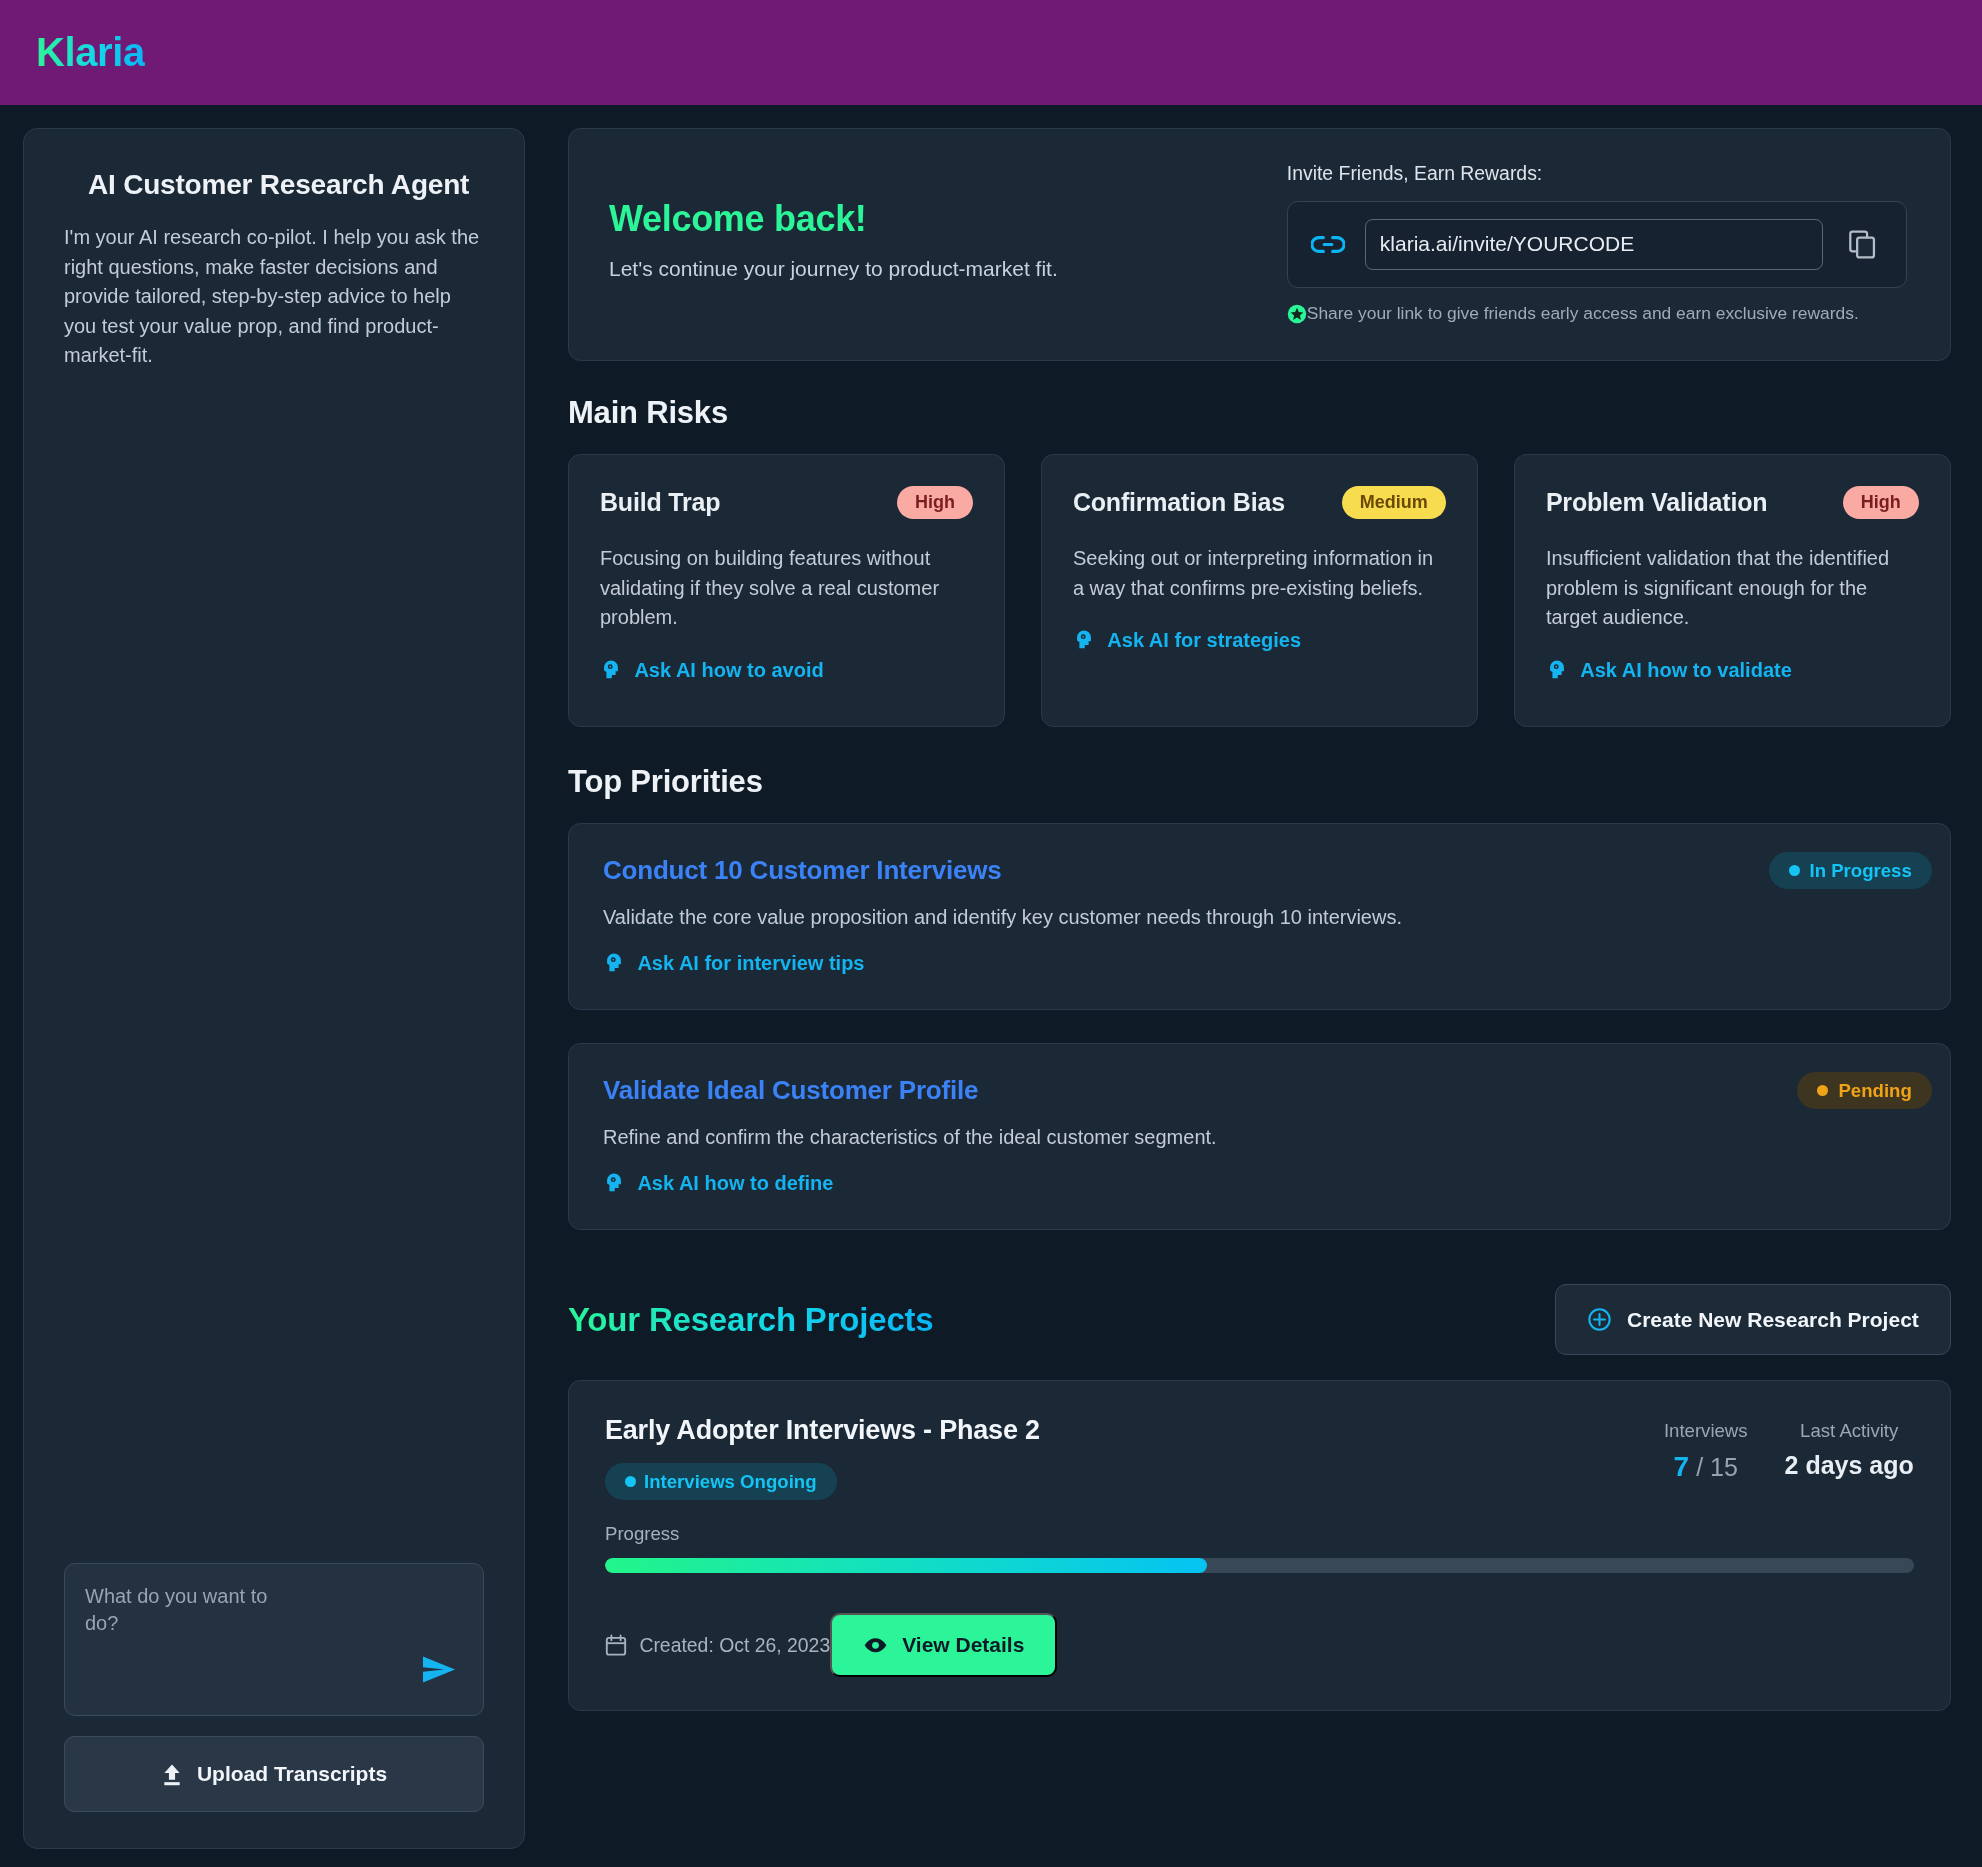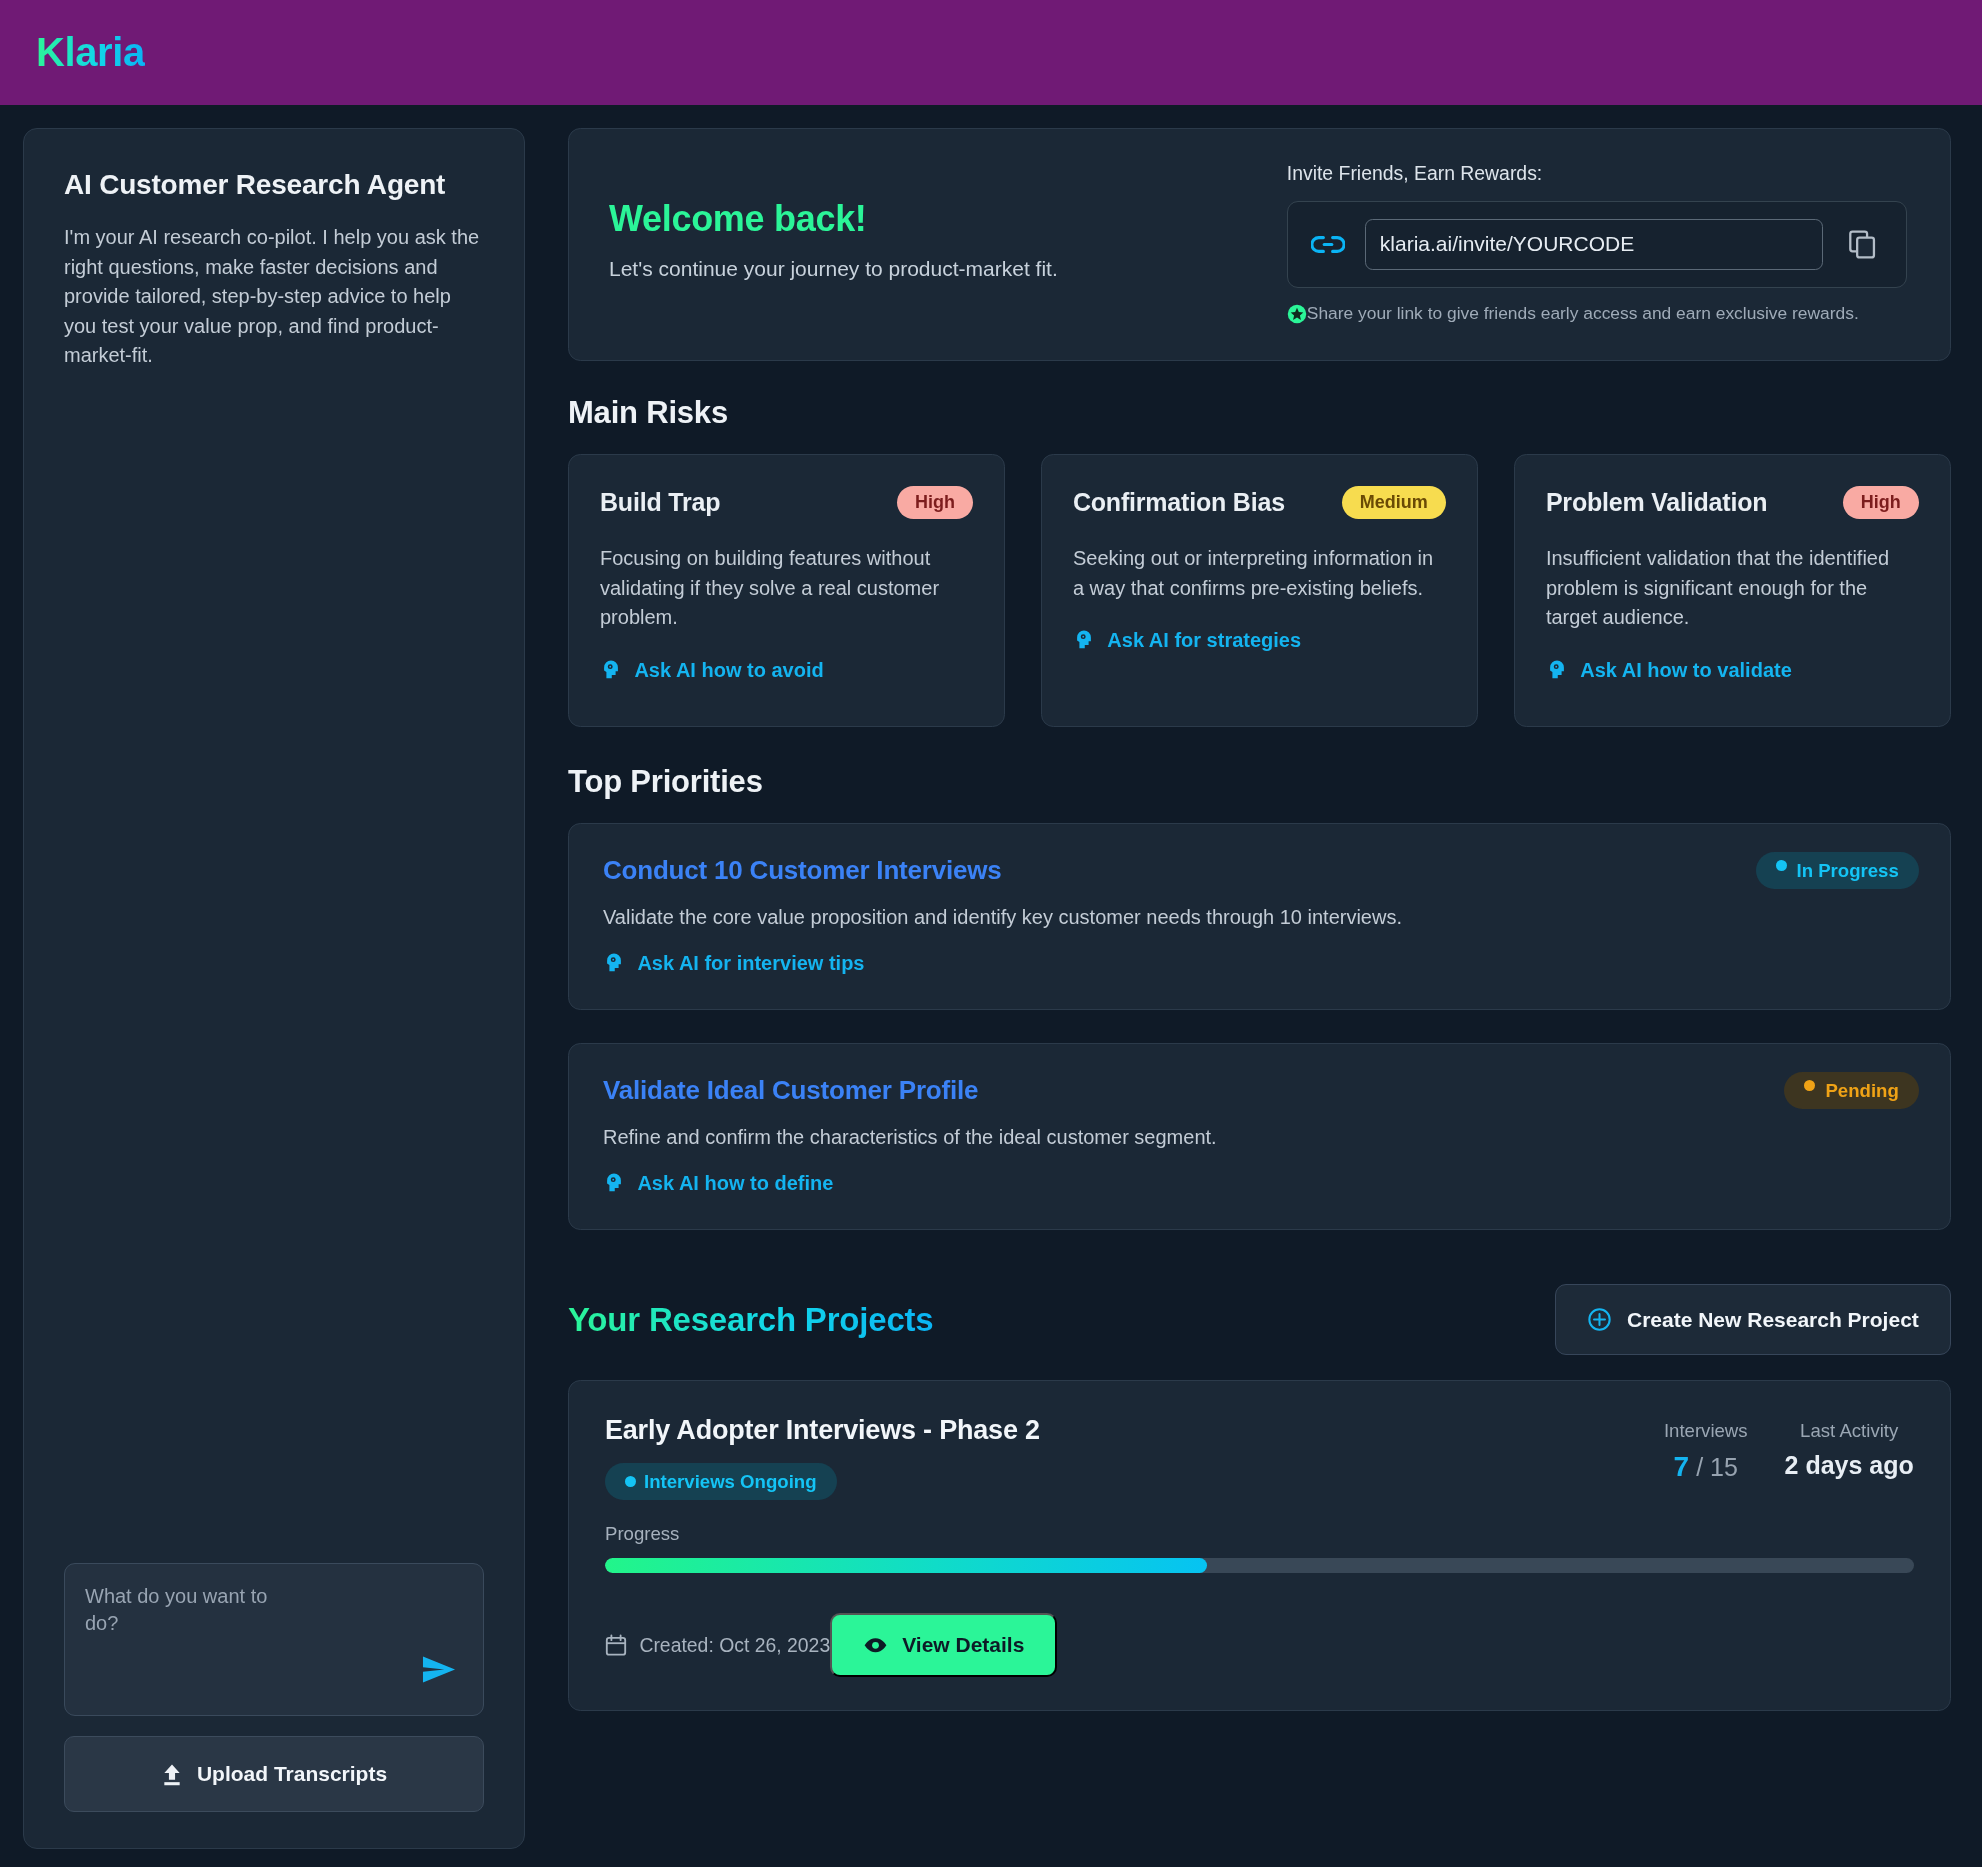--- a/index.html
+++ b/index.html
@@ -50,20 +50,21 @@
     display: flex;
     flex-direction: column;
     padding: 40px 40px 36px 40px;
   }
   .agent-title {
     font-size: 28px;
     font-weight: bold;
     color: #eef2f6;
     letter-spacing: -0.2px;
     margin-bottom: 22px;
+    margin-left: 24px;
   }
   .agent-desc {
     font-size: 20px;
     line-height: 1.48;
     color: #c3ccd6;
   }
   .sidebar-spacer { flex: 1 1 auto; }
 
   .composer {
     position: relative;
@@ -253,24 +254,24 @@
     letter-spacing: -0.2px;
     margin-bottom: 20px;
   }
   .prio-desc {
     font-size: 20px;
     color: #c3ccd6;
     margin-bottom: 23px;
   }
   .status-pill {
     position: absolute;
-    right: 31px;
+    right: 18px;
     top: 28px;
     display: flex;
-    align-items: flex-start;
+    align-items: center;
     gap: 10px;
     border-radius: 774px;
     padding: 7.7px 20px;
     font-size: 18.6px;
     font-weight: bold;
   }
   .pill-inprogress { background: #154152; color: #14c4f5; }
   .pill-pending { background: #3d3520; color: #f0a316; }
   .dot { width: 11px; height: 11px; border-radius: 50%; display:inline-block; }
   .dot-blue { background: #14c4f5; }

